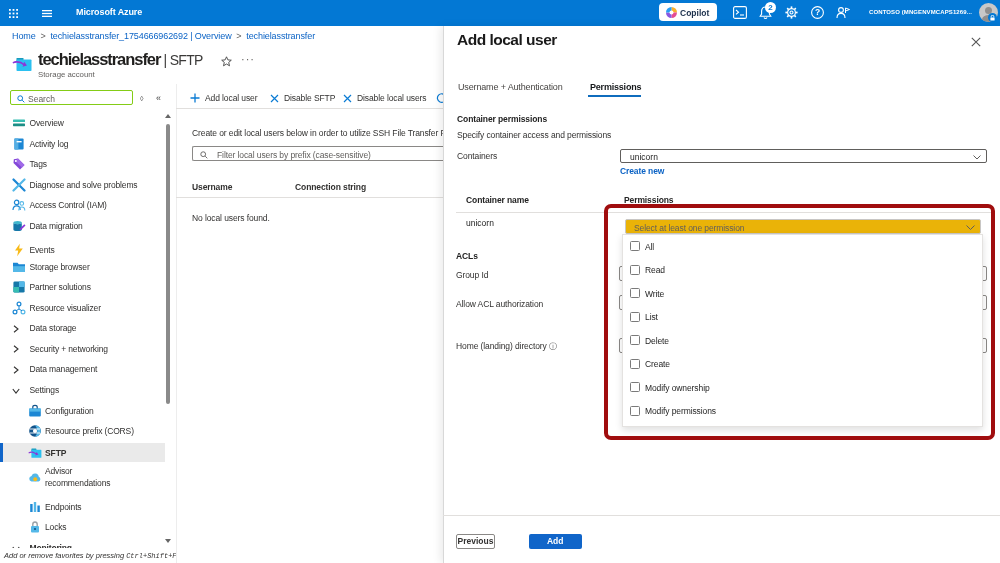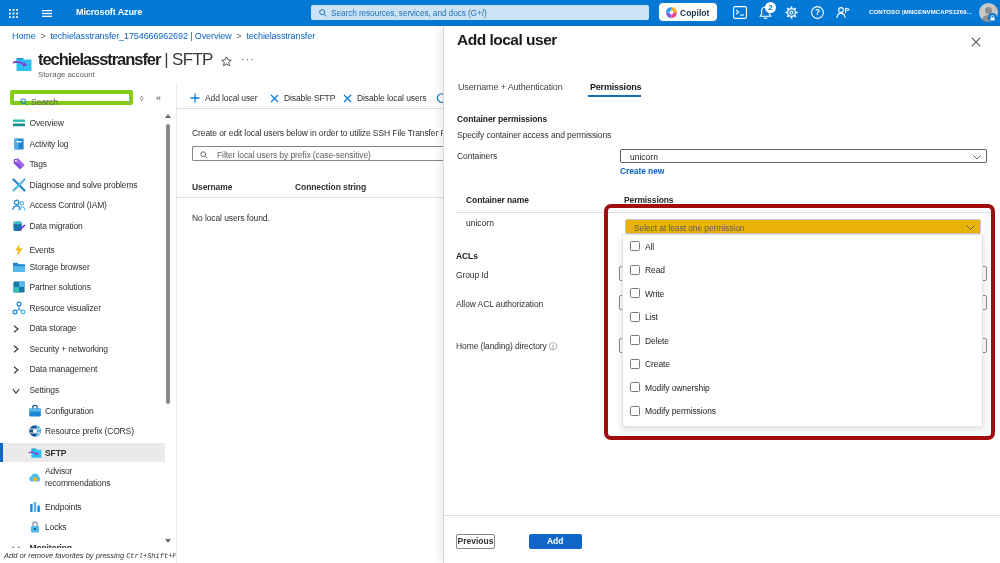--- a/index.html
+++ b/index.html
@@ -32,27 +32,20 @@
 
   <svg class="abs" style="left:41.5px;top:9.5px;" width="10" height="7" viewBox="0 0 10 7">
     <g fill="#fff">
         <rect x="0" y="0" width="10" height="1.3"></rect>
         <rect x="0" y="2.85" width="10" height="1.3"></rect>
         <rect x="0" y="5.7" width="10" height="1.3"></rect>
       </g>
   </svg>
   <div class="abs" style="left:76px;top:7px;font-size:9px;font-weight:bold;color:#fff;letter-spacing:-0.1px;">Microsoft Azure</div>
 
-  <div class="abs" style="left:311px;top:5px;width:338px;height:15px;background:#cce3f7;border-radius:2px;">
-    <svg class="abs" style="left:8px;top:3.5px;" width="8" height="8" viewBox="0 0 8 8">
-        <circle cx="3.2" cy="3.2" r="2.5" fill="none" stroke="#2272b5" stroke-width="1"></circle>
-        <line x1="5.2" y1="5.2" x2="7.4" y2="7.4" stroke="#2272b5" stroke-width="1"></line>
-      </svg>
-    <div class="abs" style="left:20px;top:3px;font-size:8.3px;color:#2272b5;letter-spacing:-0.1px;">Search resources, services, and docs (G+/)</div>
-  </div>
 
   <div class="abs" style="left:659px;top:3px;width:58px;height:18px;background:#fff;border-radius:4px;">
     <svg class="abs" style="left:7px;top:4px;" width="11" height="11" viewBox="0 0 11 11">
       <path d="M5.5 0 A5.5 5.5 0 0 1 11 5.5 L5.5 5.5 Z" fill="#f8b02c"></path>
       <path d="M11 5.5 A5.5 5.5 0 0 1 5.5 11 L5.5 5.5 Z" fill="#e54c92"></path>
       <path d="M5.5 11 A5.5 5.5 0 0 1 0 5.5 L5.5 5.5 Z" fill="#8a57e0"></path>
       <path d="M0 5.5 A5.5 5.5 0 0 1 5.5 0 L5.5 5.5 Z" fill="#2a9df4"></path>
       <circle cx="5.5" cy="5.5" r="2" fill="#fff"></circle>
     </svg>
     <div class="abs" style="left:21px;top:4.5px;font-size:8.5px;font-weight:bold;color:#1b2f4b;">Copilot</div>
@@ -113,37 +106,37 @@
 <div class="abs" style="left:12px;top:31px;font-size:9px;letter-spacing:-0.1px;white-space:nowrap;">
   <span class="lnk">Home</span><span style="color:#605e5c;"> &nbsp;&gt;&nbsp; </span><span class="lnk">techielasstransfer_1754666962692 | Overview</span><span style="color:#605e5c;"> &nbsp;&gt;&nbsp; </span><span class="lnk">techielasstransfer</span>
 </div>
 
 <svg class="abs" style="left:12px;top:56px;" width="20" height="15" viewBox="0 0 20 15">
   <rect x="4.5" y="2" width="7" height="4" rx="0.5" fill="#1a9bbc"></rect>
   <rect x="4.5" y="3.5" width="15" height="11.5" rx="0.8" fill="#2bc0f0"></rect>
   <path d="M0.5 6.5 C3 4.5 8 4.5 11.5 7.5 L12.2 5.8 L15 9.5 L10.5 10.8 L11.2 9.2 C8 6.3 3.5 6.2 1.2 7.6 Z" fill="#8b37d8"></path>
 </svg>
 <div class="abs" style="left:38px;top:50px;white-space:nowrap;">
-  <span style="font-size:16.5px;font-weight:bold;color:#201f1e;letter-spacing:-1.05px;">techielasstransfer</span><span style="font-size:17px;color:#3b3a39;letter-spacing:-0.7px;"> | SFTP</span>
+  <span style="font-size:16.5px;font-weight:bold;color:#201f1e;letter-spacing:-1.05px;">techielasstransfer</span><span style="font-size:14px;color:#3b3a39;letter-spacing:-0.7px;"> | SFTP</span>
 </div>
 <svg class="abs" style="left:221px;top:56px;" width="11" height="11" viewBox="0 0 11 11">
     <path d="M5.5 0.8 L6.9 3.9 L10.3 4.2 L7.7 6.4 L8.5 9.8 L5.5 8 L2.5 9.8 L3.3 6.4 L0.7 4.2 L4.1 3.9 Z" fill="none" stroke="#444" stroke-width="0.9"></path>
   </svg>
 <div class="abs" style="left:241px;top:53px;font-size:11px;color:#605e5c;letter-spacing:1px;">···</div>
 <div class="abs" style="left:38px;top:70px;font-size:7.8px;color:#605e5c;">Storage account</div>
 
 <style>
   .nrow { position:absolute; left:0; width:176px; height:20px; display:flex; align-items:center; }
   .nrow .ic { position:absolute; left:12px; width:14px; height:14px; }
   .nrow .lb { position:absolute; left:29.5px; font-size:8.5px; letter-spacing:-0.15px; color:#323130; white-space:nowrap; }
   .sub .ic { left:28px; }
   .sub .lb { left:45px; }
 </style>
 
-<div class="abs" style="left:10px;top:90px;width:123px;height:15px;border:4px solid #84cc16;border-radius:2px;background:#fff;">
+<div class="abs" style="left:10px;top:90px;width:123px;height:15px;border:1px solid #84cc16;border-radius:2px;background:#fff;">
   <svg class="abs" style="left:6px;top:3.5px;" width="8" height="8" viewBox="0 0 8 8">
       <circle cx="3.2" cy="3.2" r="2.4" fill="none" stroke="#0a7bd4" stroke-width="1"></circle>
       <line x1="5.2" y1="5.2" x2="7.3" y2="7.3" stroke="#0a7bd4" stroke-width="1"></line>
     </svg>
   <div class="abs" style="left:17px;top:3px;font-size:8.5px;color:#605e5c;">Search</div>
 </div>
 <div class="abs" style="left:140px;top:94.5px;font-size:7px;color:#444;">◊</div>
 <div class="abs" style="left:156px;top:92.5px;font-size:9px;color:#444;">«</div>
 
 <div class="abs" style="left:165.5px;top:124px;width:4.5px;height:280px;background:#8a8a8a;border-radius:2px;"></div>

